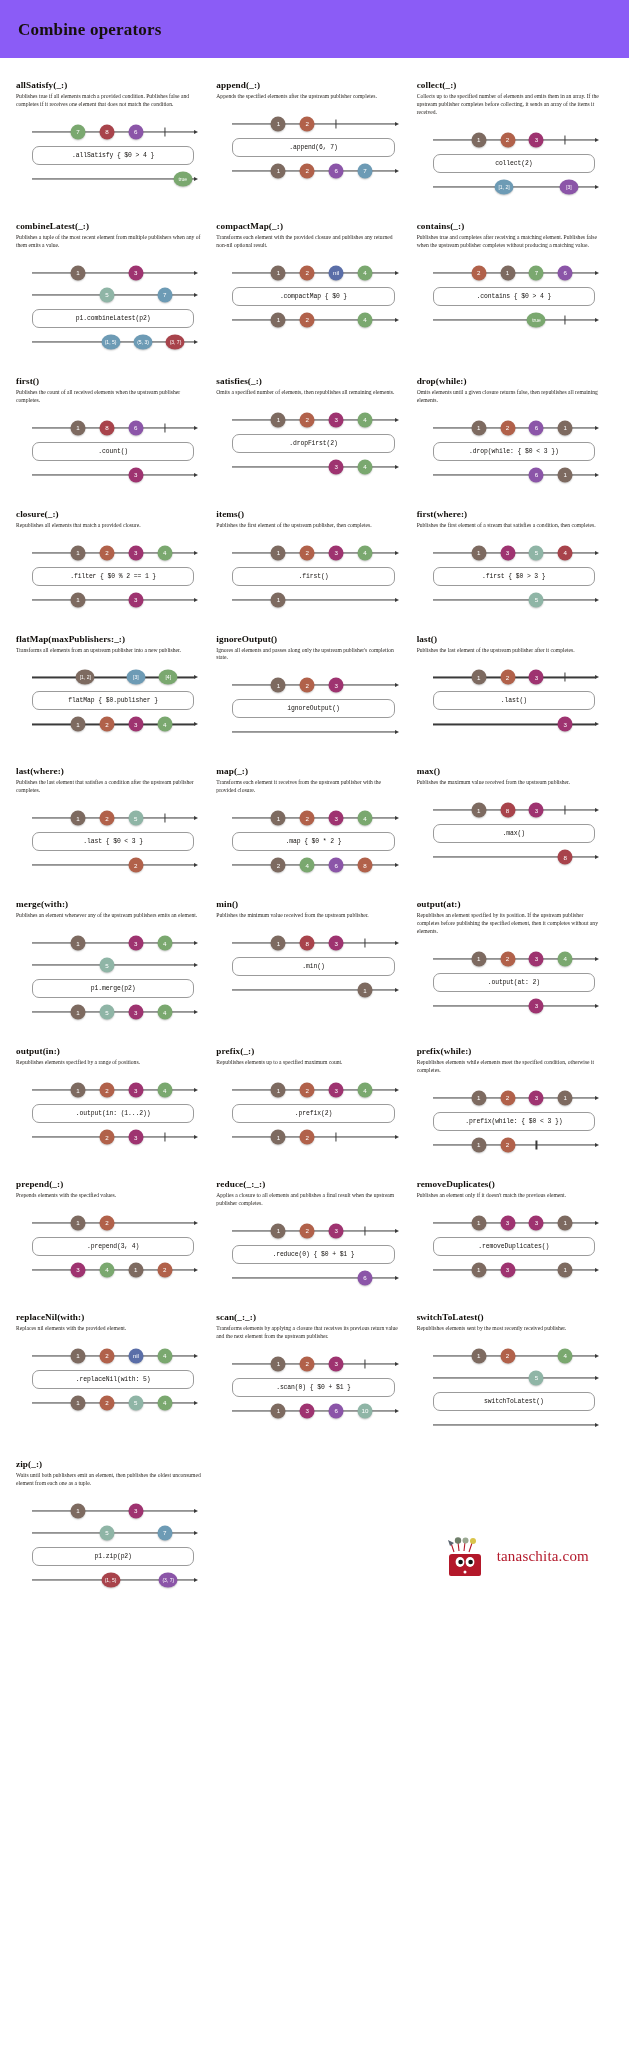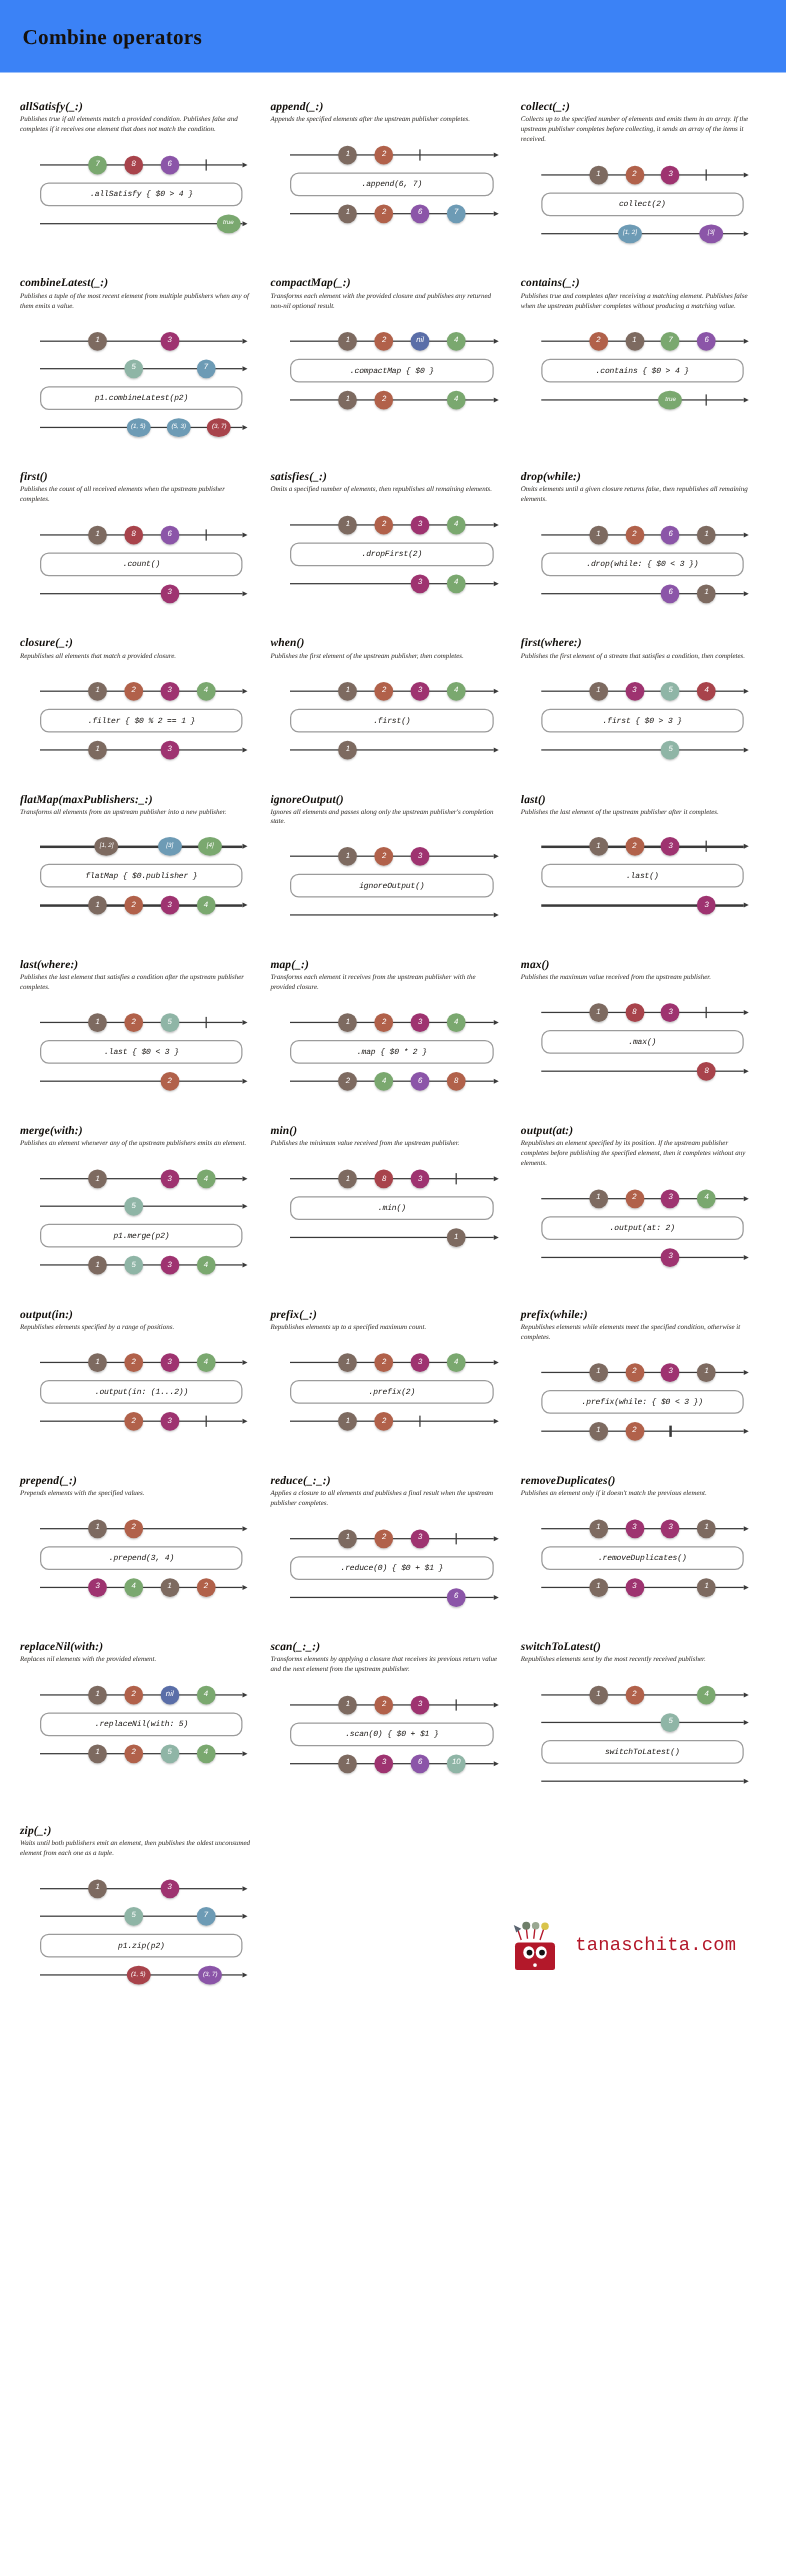--- a/index.html
+++ b/index.html
@@ -4,34 +4,33 @@
 <style>
   * { box-sizing: border-box; }
   html, body { margin:0; padding:0; }
   body {
     width: 629px;
     background: #ffffff;
     font-family: "Liberation Serif", serif;
     color: #1a1a1a;
   }
   .page-header {
-    background: #3b82f6;
+    background: #8b5cf6;
     padding: 20px 18px 18px 18px;
   }
   .page-header h1 {
     margin: 0;
     font-family: "Liberation Serif", serif;
     font-weight: 700;
     font-size: 17px;
     letter-spacing: .2px;
     color: #16110c;
   }
   .grid {
     padding: 16px 14px 6px 14px;
-    font-style: italic;
   }
   .row {
     display: flex;
     gap: 0px;
     margin-bottom: 2px;
   }
   .cell {
     width: 33.3333%;
     padding: 6px 10px 14px 2px;
   }
@@ -119,21 +118,21 @@
   .footer {
     display: flex;
     justify-content: flex-end;
     align-items: center;
     padding: 0 40px 18px 0;
     gap: 9px;
     margin-top: -78px;
   }
   .mascot { width: 46px; height: 42px; }
   .brand {
-    font-family: Liberation Mono, monospace;
+    font-family: Liberation Serif, serif;
     font-size: 15px;
     color: #b3182a;
     letter-spacing: .2px;
   }
 </style>
 </head>
 <body>
 
 <div class="page-header">
   <h1>Combine operators</h1>
@@ -356,21 +355,21 @@
           <div class="opbox">.filter { $0 % 2 == 1 }</div>
           <div class="tl">
             <div class="tl-line"></div>
             <div class="tl-arrow"></div>
             <div class="marble" style="left: 30%; background: rgb(125, 106, 96);">1</div>
             <div class="marble" style="left: 62%; background: rgb(158, 51, 112);">3</div>
           </div>
         </div>
       </div>
       <div class="cell">
-        <div class="op-name">when()</div>
+        <div class="op-name">items()</div>
         <div class="op-desc">Publishes the first element of the upstream publisher, then completes.</div>
         <div class="diagram">
           <div class="tl">
             <div class="tl-line"></div>
             <div class="tl-arrow"></div>
             <div class="marble" style="left: 30%; background: rgb(125, 106, 96);">1</div>
             <div class="marble" style="left: 46%; background: rgb(177, 97, 74);">2</div>
             <div class="marble" style="left: 62%; background: rgb(158, 51, 112);">3</div>
             <div class="marble" style="left: 78%; background: rgb(122, 168, 111);">4</div>
           </div>

